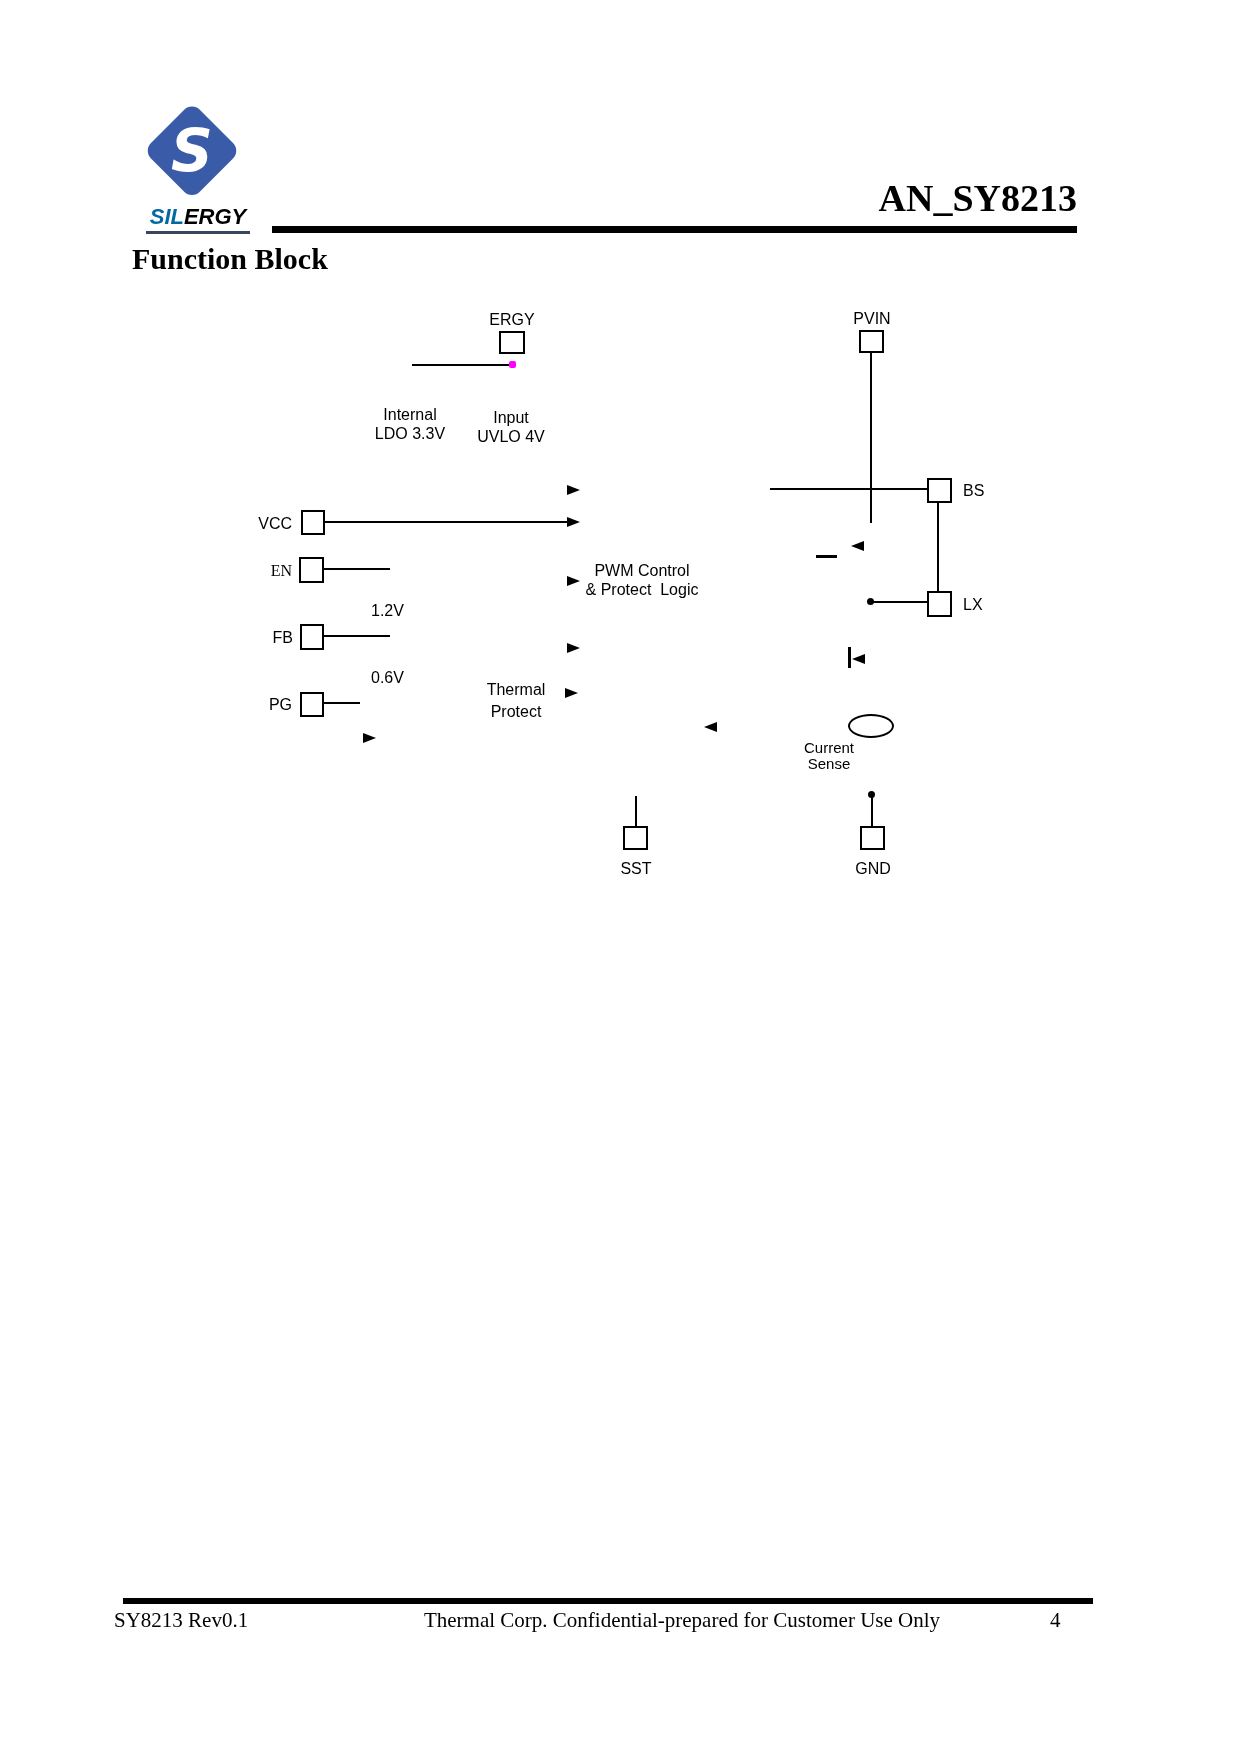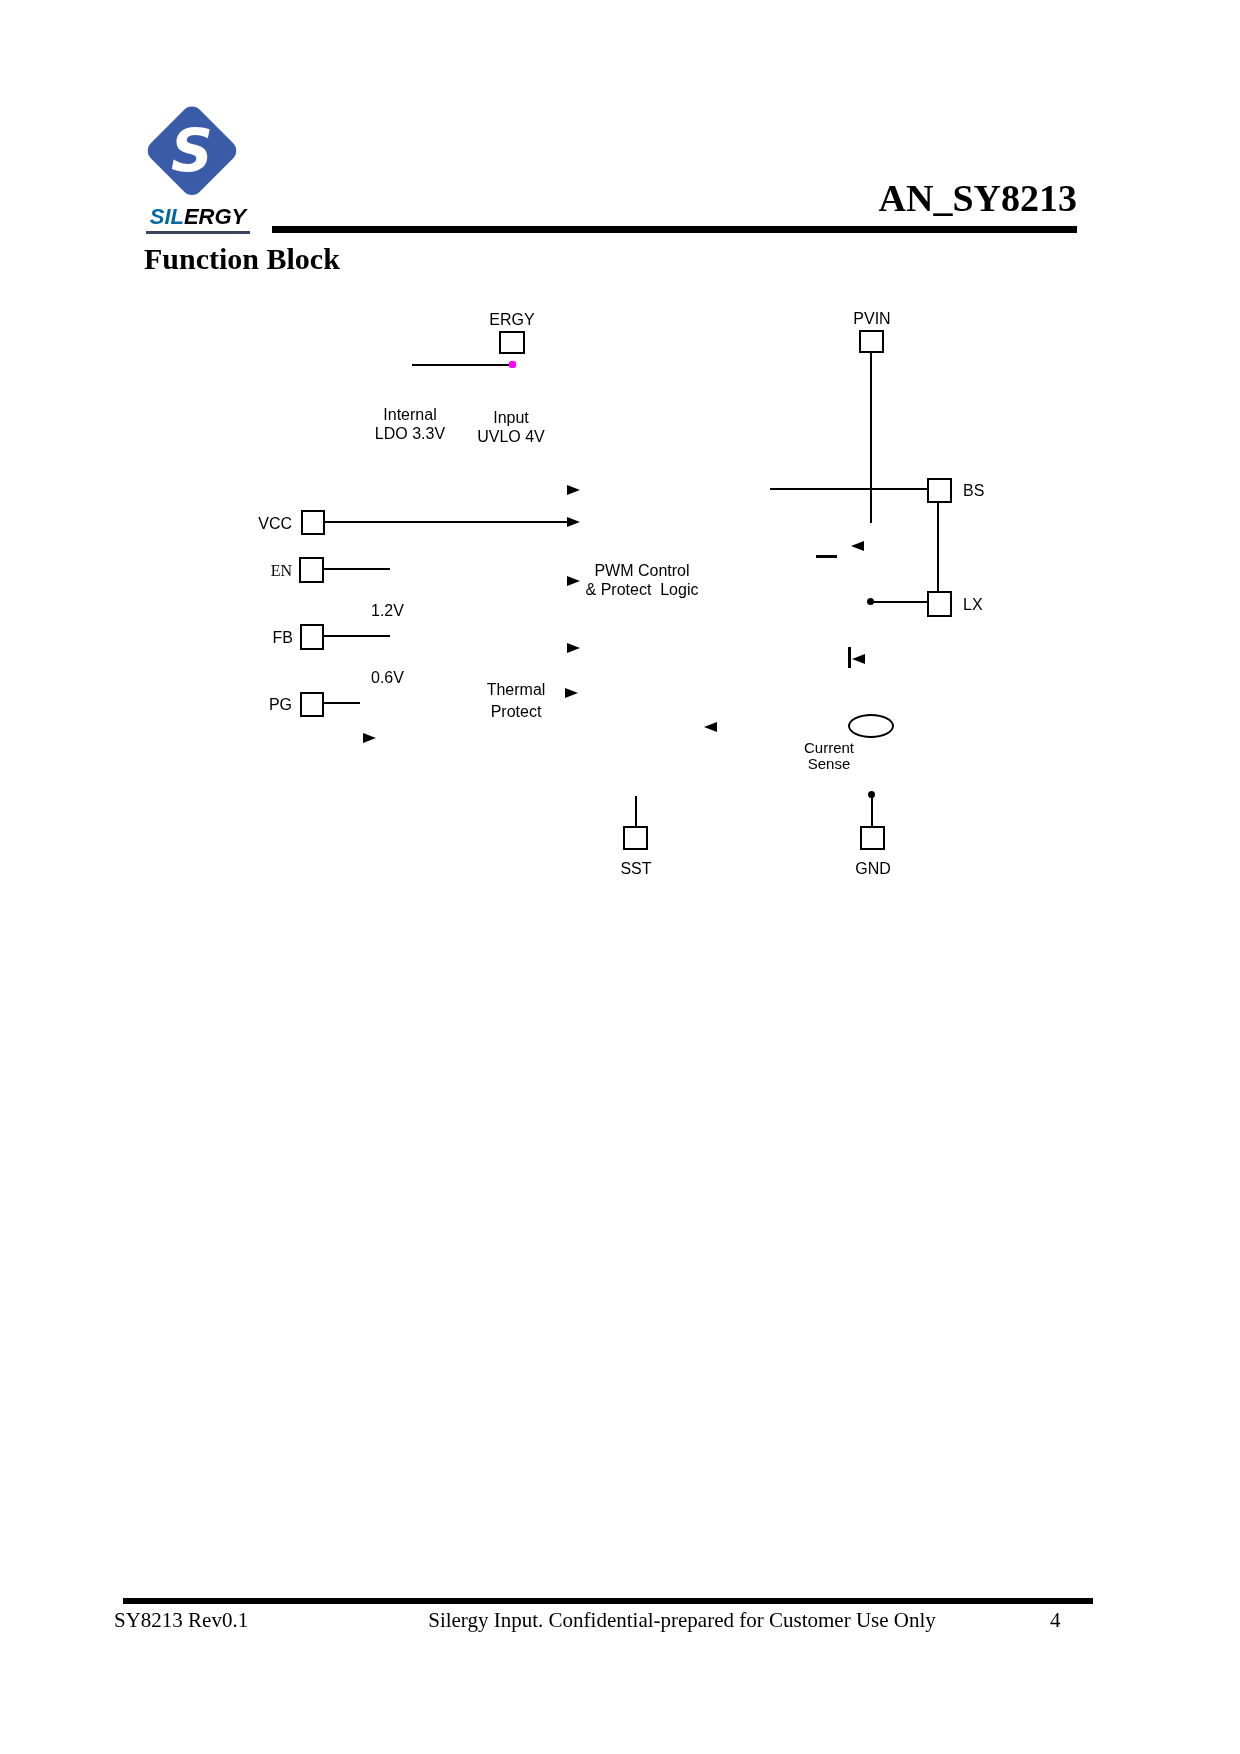--- a/index.html
+++ b/index.html
@@ -18,21 +18,21 @@
   }
   .wm-blue { color:#0369a1; }
   .wm-dark { color:#000000;margin-top:36px; }
   .doc-title {
     position:absolute; right:163px; top:178px;
     font-family:"Liberation Serif", serif; font-weight:bold; font-size:38px;
     line-height:40px; white-space:nowrap;
   }
   .header-rule { position:absolute; left:272px; top:226px; width:805px; height:7px; background:#000; }
   .section-title {
-    position:absolute; left:144px; top:242px;
+    position:absolute; left:132px; top:242px;
     font-family:"Liberation Serif", serif; font-weight:bold; font-size:30px; white-space:nowrap;
   }
   
   .pin-box { position:absolute; box-sizing:border-box; border:2px solid #000; background:#fff; }
   .wire { position:absolute; background:#000; }
   .arr-r { position:absolute; width:0; height:0;
            border-top:5px solid transparent; border-bottom:5px solid transparent;
            border-left:13px solid #000; }
   .arr-l { position:absolute; width:0; height:0;
            border-top:5px solid transparent; border-bottom:5px solid transparent;
@@ -136,16 +136,16 @@
 
   <div class="ellipse" style="left:848px; top:714px; width:46px; height:24px;"></div>
   <div class="blk-label tight" style="left:779px; top:740px; width:100px;">Current
 Sense</div>
 
   <div class="ref-label" style="left:371px; top:602px;">1.2V</div>
   <div class="ref-label" style="left:371px; top:669px;">0.6V</div>
 
   <div class="footer-rule"></div>
   <div class="footer-text" style="left:114px;">SY8213 Rev0.1</div>
-  <div class="footer-text" style="left:350px; width:664px; text-align:center;">Silergy Input. Confidential-prepared for Customer Use Only</div>
+  <div class="footer-text" style="left:350px; width:664px; text-align:center;">Thermal Corp. Confidential-prepared for Customer Use Only</div>
   <div class="footer-text" style="left:1050px;">4</div>
 
 </div>
 
 </body></html>

